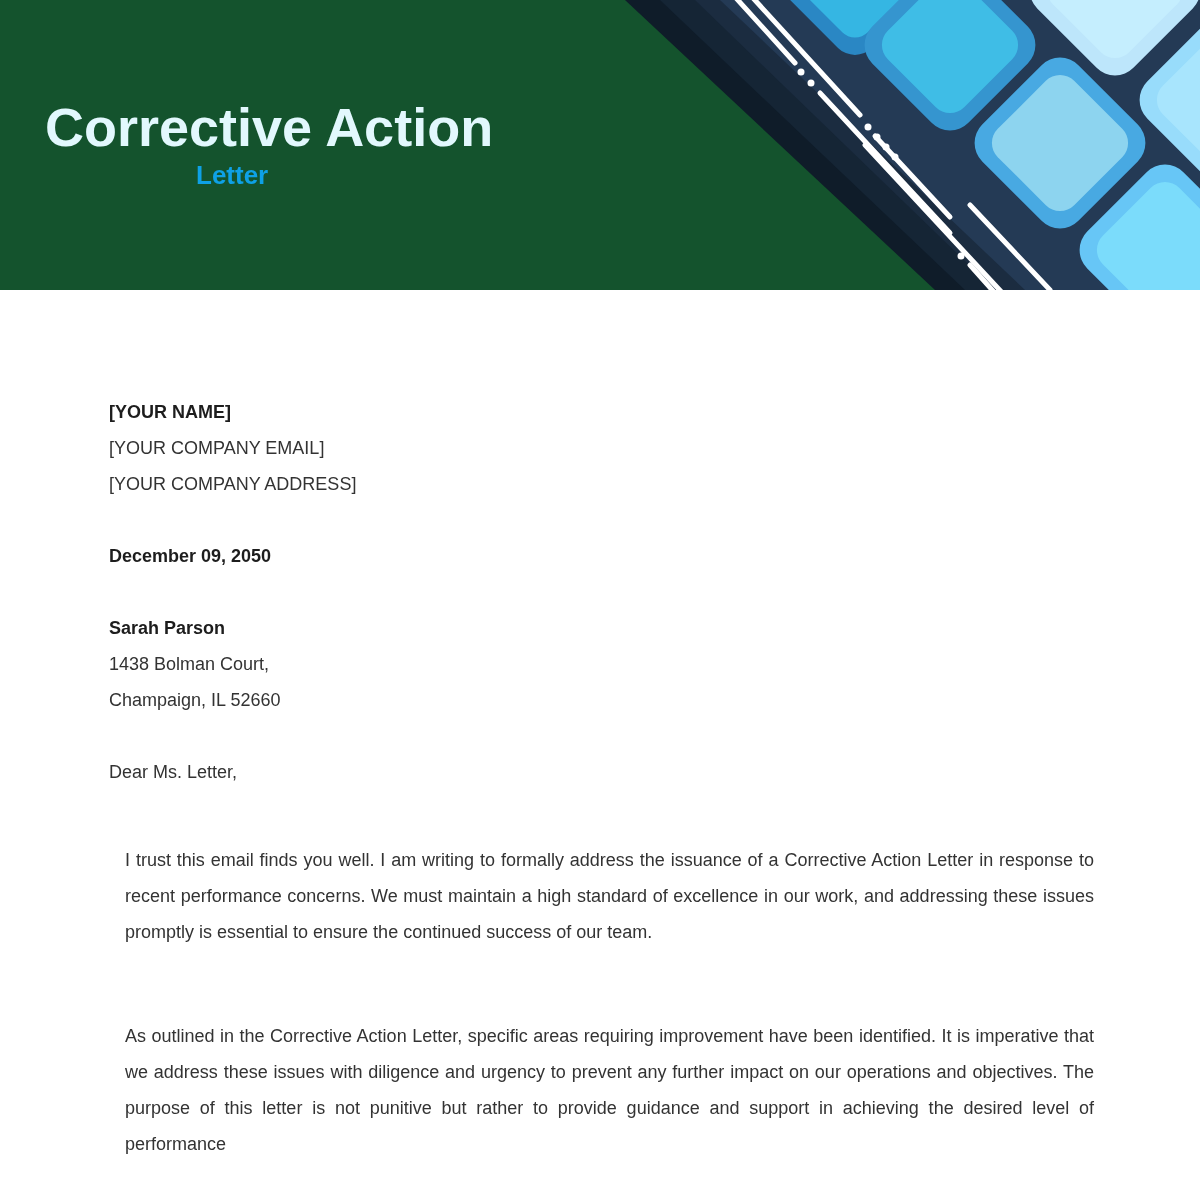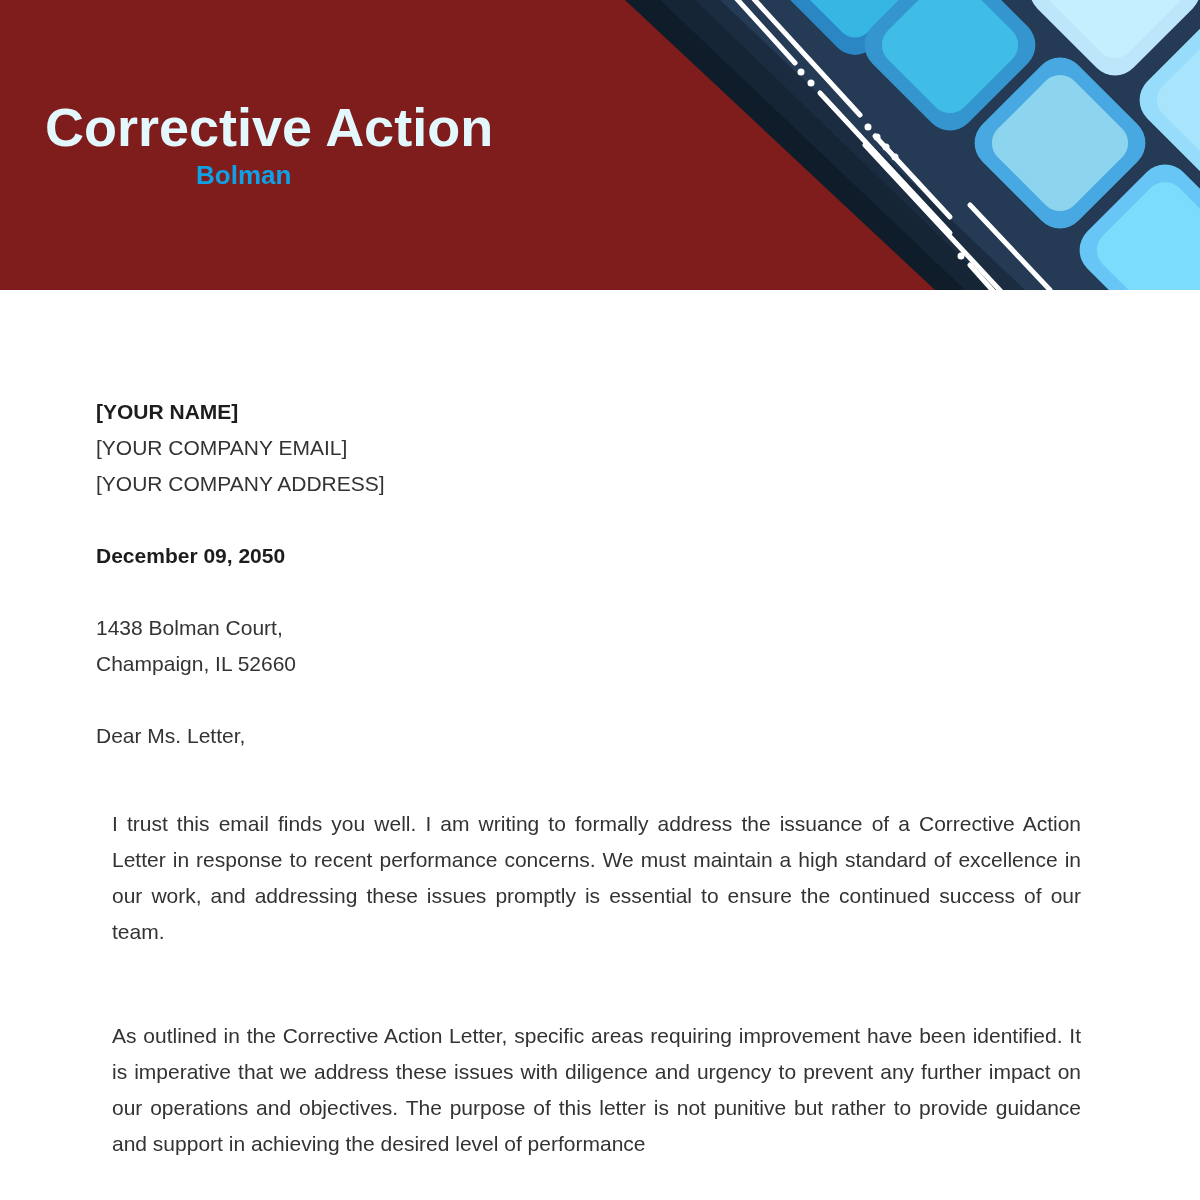--- a/index.html
+++ b/index.html
@@ -4,36 +4,36 @@
   <style>
     html, body { margin: 0; padding: 0; }
     body {
       width: 1200px; height: 1200px; overflow: hidden;
       background: #ffffff;
       font-family: "Liberation Sans", "DejaVu Sans", sans-serif;
       position: relative;
     }
     .header {
       position: absolute; left: 0; top: 0; width: 1200px; height: 290px;
-      background: #7f1d1d; overflow: hidden;
+      background: #14532d; overflow: hidden;
     }
     .header svg { position: absolute; left: 0; top: 0; }
     .title {
       position: absolute; left: 45px; top: 96px;
       font-size: 54px; font-weight: bold; color: #e2f8fd;
       letter-spacing: 0px; white-space: nowrap;
     }
     .subtitle {
       position: absolute; left: 196px; top: 160px;
       font-size: 26px; font-weight: bold; color: #0ea1e6;
       white-space: nowrap;
     }
     .content {
-      position: absolute; left: 96px; top: 394px; width: 1001px;
-      color: #333333; font-size: 21px; line-height: 36px;
+      position: absolute; left: 109px; top: 394px; width: 1001px;
+      color: #333333; font-size: 18px; line-height: 36px;
     }
     .line { display: block; white-space: nowrap; }
     .bold { font-weight: bold; color: #1d1d1d; }
     .gap { height: 36px; }
     .para { text-align: justify; margin: 16px; }
   </style>
 </head>
 <body>
 
 <div class="header">
@@ -97,33 +97,34 @@
         <rect x="-54" y="-54" width="108" height="108" rx="20" fill="#a8e5fd"></rect>
       </g>
 
       <g transform="translate(1165,250) rotate(45)">
         <rect x="-68" y="-68" width="136" height="136" rx="26" fill="#67c6f6"></rect>
         <rect x="-54" y="-54" width="108" height="108" rx="20" fill="#7bdcfb"></rect>
       </g>
     </g>
   </svg>
   <div class="title">Corrective Action</div>
-  <div class="subtitle">Bolman</div>
+  <div class="subtitle">Letter</div>
 </div>
 
 <div class="content">
   <div>
     <span class="line bold">[YOUR NAME]</span>
     <span class="line">[YOUR COMPANY EMAIL]</span>
     <span class="line">[YOUR COMPANY ADDRESS]</span>
   </div>
   <div class="gap"></div>
   <span class="line bold">December 09, 2050</span>
   <div class="gap"></div>
   <div>
+    <span class="line bold">Sarah Parson</span>
     <span class="line">1438 Bolman Court,</span>
     <span class="line">Champaign, IL 52660</span>
   </div>
   <div class="gap"></div>
   <span class="line">Dear Ms. Letter,</span>
   <div class="gap"></div>
   <p class="para">I trust this email finds you well. I am writing to formally address the issuance of a Corrective Action Letter in response to recent performance concerns. We must maintain a high standard of excellence in our work, and addressing these issues promptly is essential to ensure the continued success of our team.</p>
   <div class="gap"></div>
   <p class="para">As outlined in the Corrective Action Letter, specific areas requiring improvement have been identified. It is imperative that we address these issues with diligence and urgency to prevent any further impact on our operations and objectives. The purpose of this letter is not punitive but rather to provide guidance and support in achieving the desired level of performance</p>
 </div>

